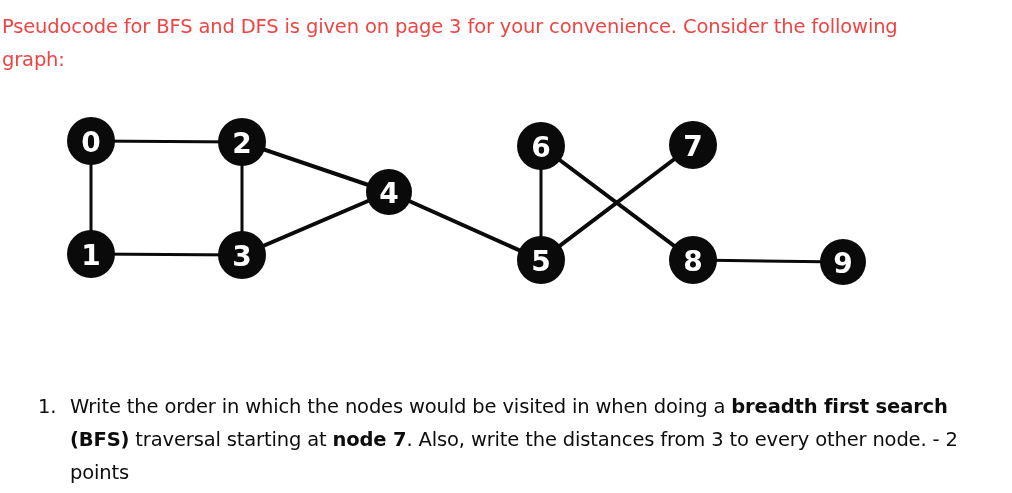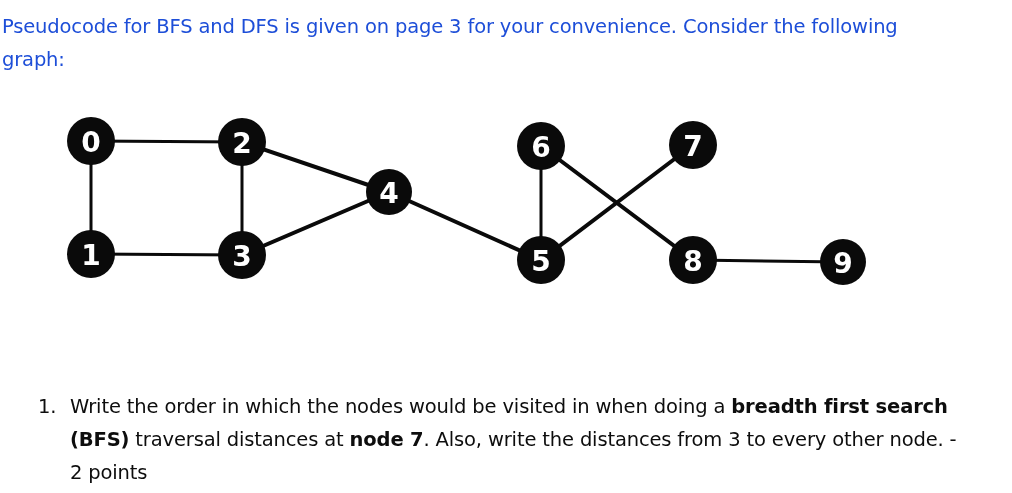--- a/index.html
+++ b/index.html
@@ -18,21 +18,21 @@
 
   
   #intro-paragraph {
     position: absolute;
     left: 2px;
     top: 10px;
     width: 940px;
     font-size: 19.5px;
     line-height: 33px;
     letter-spacing: -0.15px;
-    color: #1d4ed8;
+    color: #ef4444;
   }
 
   
   #graph-figure {
     position: absolute;
     left: 0;
     top: 98px;
     width: 1012px;
     height: 210px;
   }
@@ -147,15 +147,15 @@
           <circle cx="843" cy="164" r="23" fill="#0a0a0a" class="graph-node-circle"></circle>
           <text x="843" y="165" class="graph-node-label" fill="#ffffff">9</text>
         </g>
       </g>
   </svg>
 </div>
 
 <div id="question-list">
   <div class="question-item">
     <span class="question-marker">1.</span>
-    <span class="question-text" id="question-text"><span>Write the order in which the nodes would be visited in when doing a </span><span class="bold">breadth first search (BFS)</span><span> traversal distances at </span><span class="bold">node 7</span><span>. Also, write the distances from 3 to every other node. - 2 points</span></span>
+    <span class="question-text" id="question-text"><span>Write the order in which the nodes would be visited in when doing a </span><span class="bold">breadth first search (BFS)</span><span> traversal starting at </span><span class="bold">node 7</span><span>. Also, write the distances from 3 to every other node. - 2 points</span></span>
   </div>
 </div>
 
 </body></html>

